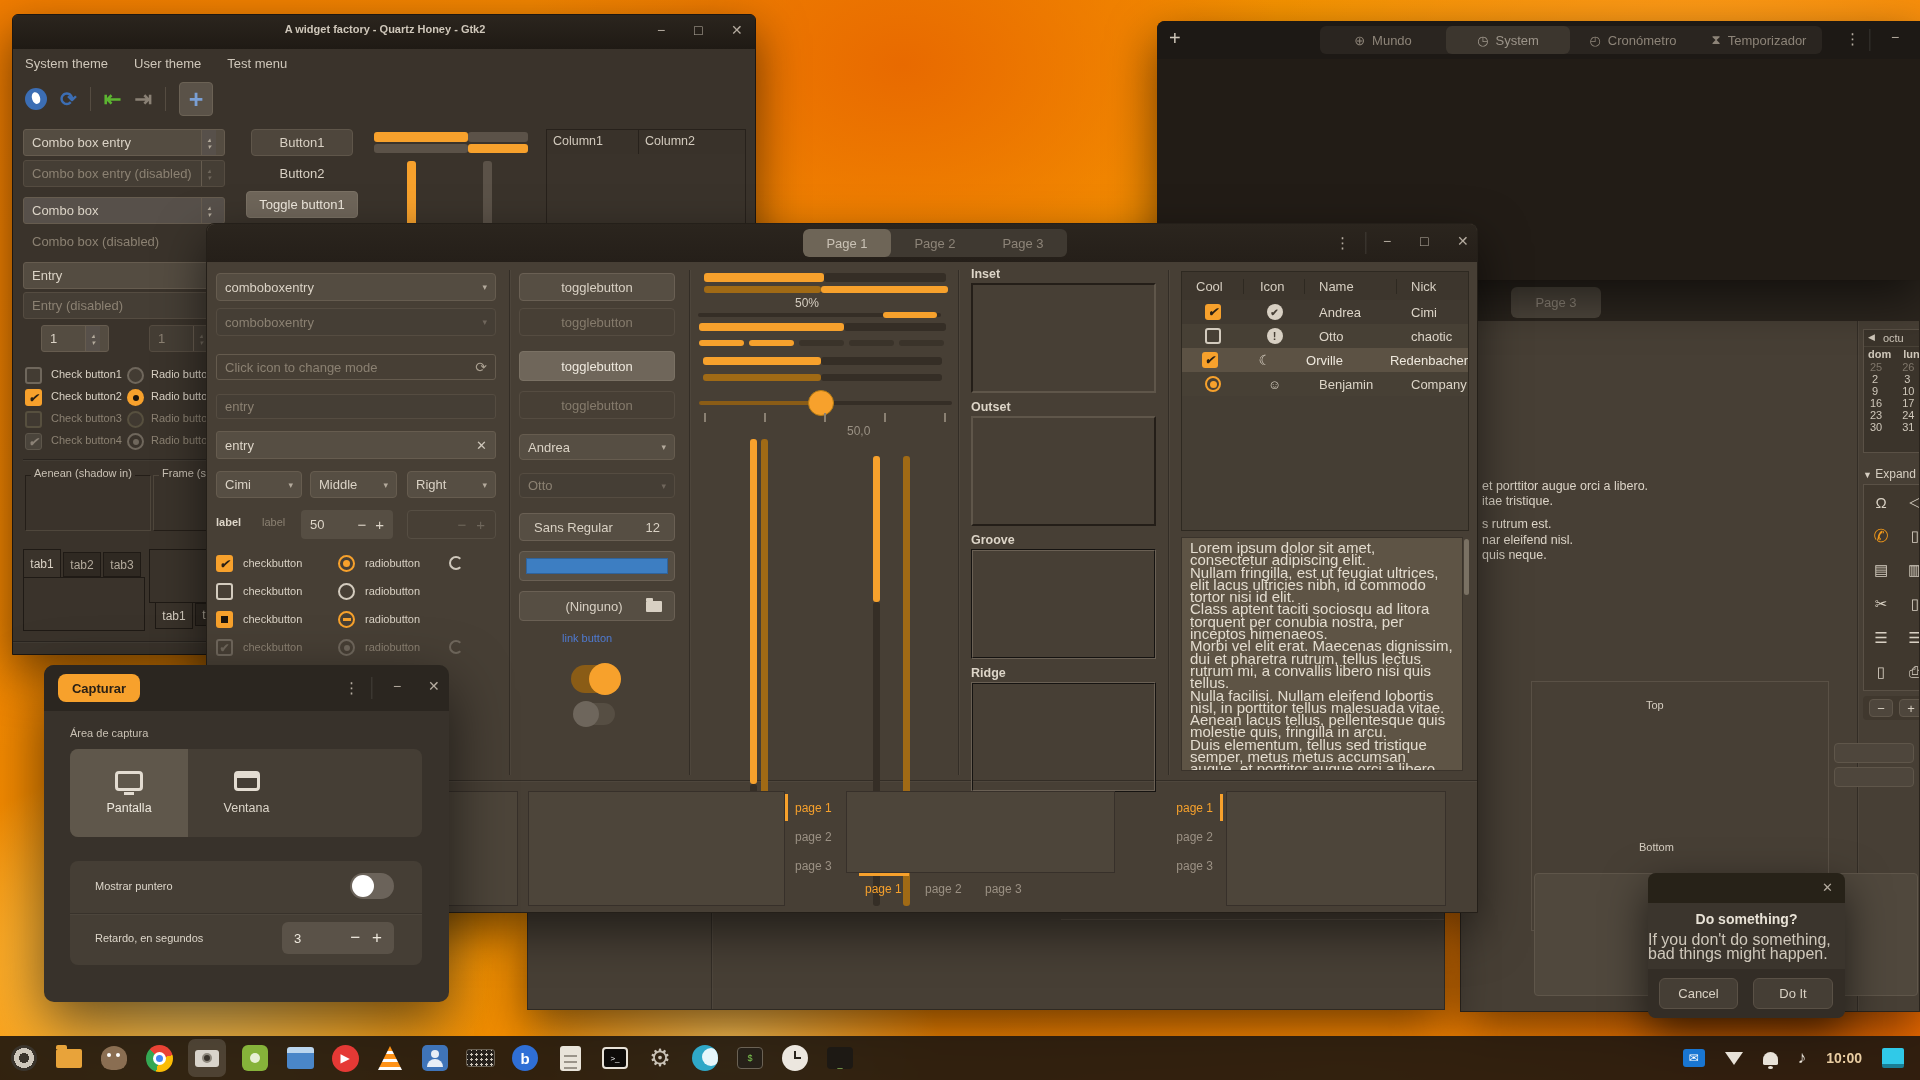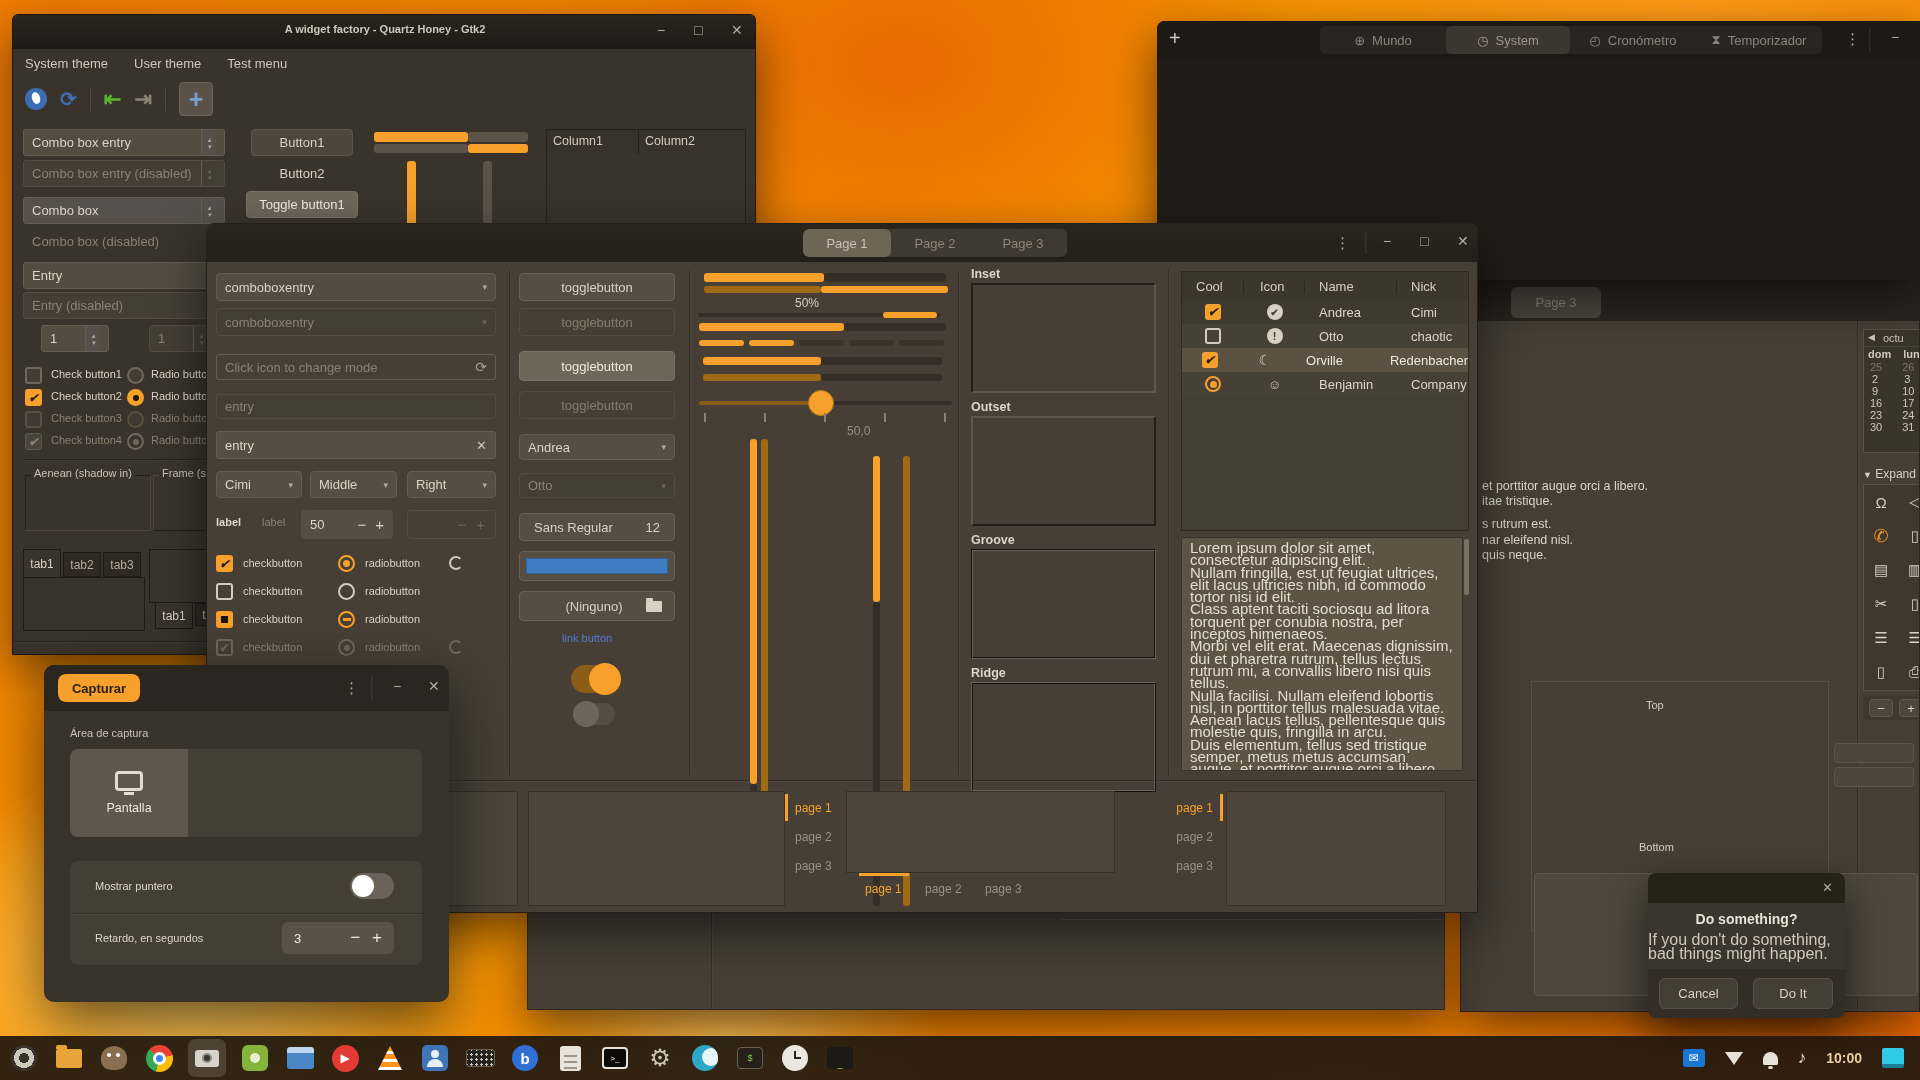--- a/index.html
+++ b/index.html
@@ -603,20 +603,24 @@
   <span class="w titlebtn" style="left:384px;top:13px">✕</span>
 
   <div class="lbl" style="left:26px;top:62px;color:#c9c1b4">Área de captura</div>
   <div class="w" style="left:26px;top:84px;width:352px;height:88px;background:#453e35;border-radius:8px;display:flex;overflow:hidden">
     <div style="width:118px;background:#5f574b;display:flex;flex-direction:column;align-items:center;justify-content:center;gap:7px">
       <i style="width:28px;height:20px;border:3px solid #e3dcd1;border-radius:4px;position:relative;display:block">
           <i style="position:absolute;left:6px;bottom:-7px;width:10px;height:3px;background:#e3dcd1;display:block"></i>
         </i>
       <span style="font-size:12.5px;color:#eee8dd;margin-top:3px">Pantalla</span>
     </div>
+    <div style="width:117px;display:flex;flex-direction:column;align-items:center;justify-content:center;gap:7px">
+      <i style="width:26px;height:20px;border:3px solid #e3dcd1;border-top-width:7px;border-radius:4px;display:block"></i>
+      <span style="font-size:12.5px;color:#ddd6ca;margin-top:3px">Ventana</span>
+    </div>
   </div>
   <div class="w" style="left:26px;top:196px;width:352px;height:104px;background:#453e35;border-radius:8px">
     <div class="lbl" style="left:25px;top:19px;color:#ddd6ca">Mostrar puntero</div>
     <div class="w" style="left:280px;top:12px;width:44px;height:26px;border-radius:13px;background:#6b635a">
       <i style="position:absolute;left:2px;top:2px;width:22px;height:22px;border-radius:50%;background:#fff;display:block"></i>
     </div>
     <div class="seph" style="left:0;top:52px;width:352px;background:rgba(0,0,0,.18)"></div>
     <div class="lbl" style="left:25px;top:71px;color:#ddd6ca">Retardo, en segundos</div>
     <div class="w" style="left:212px;top:61px;width:112px;height:32px;background:#5a5248;border-radius:6px;display:flex;align-items:center">
       <span style="padding-left:12px;color:#eee8dd;font-size:13px">3</span>

